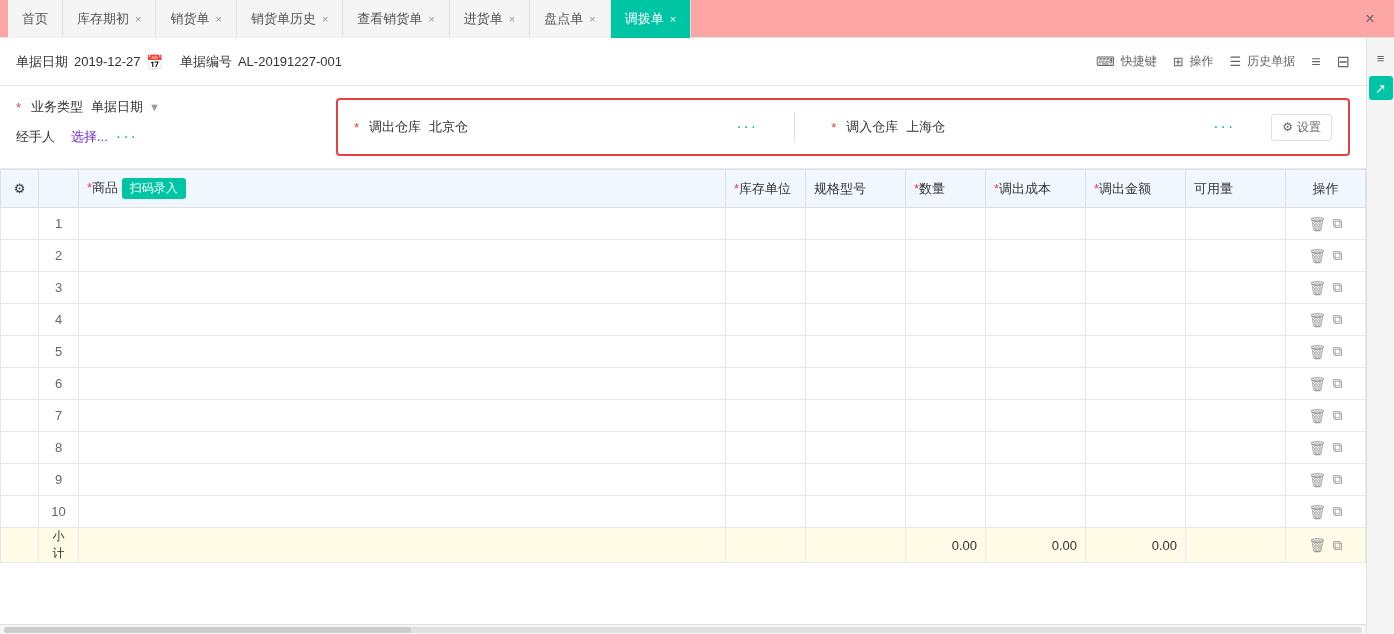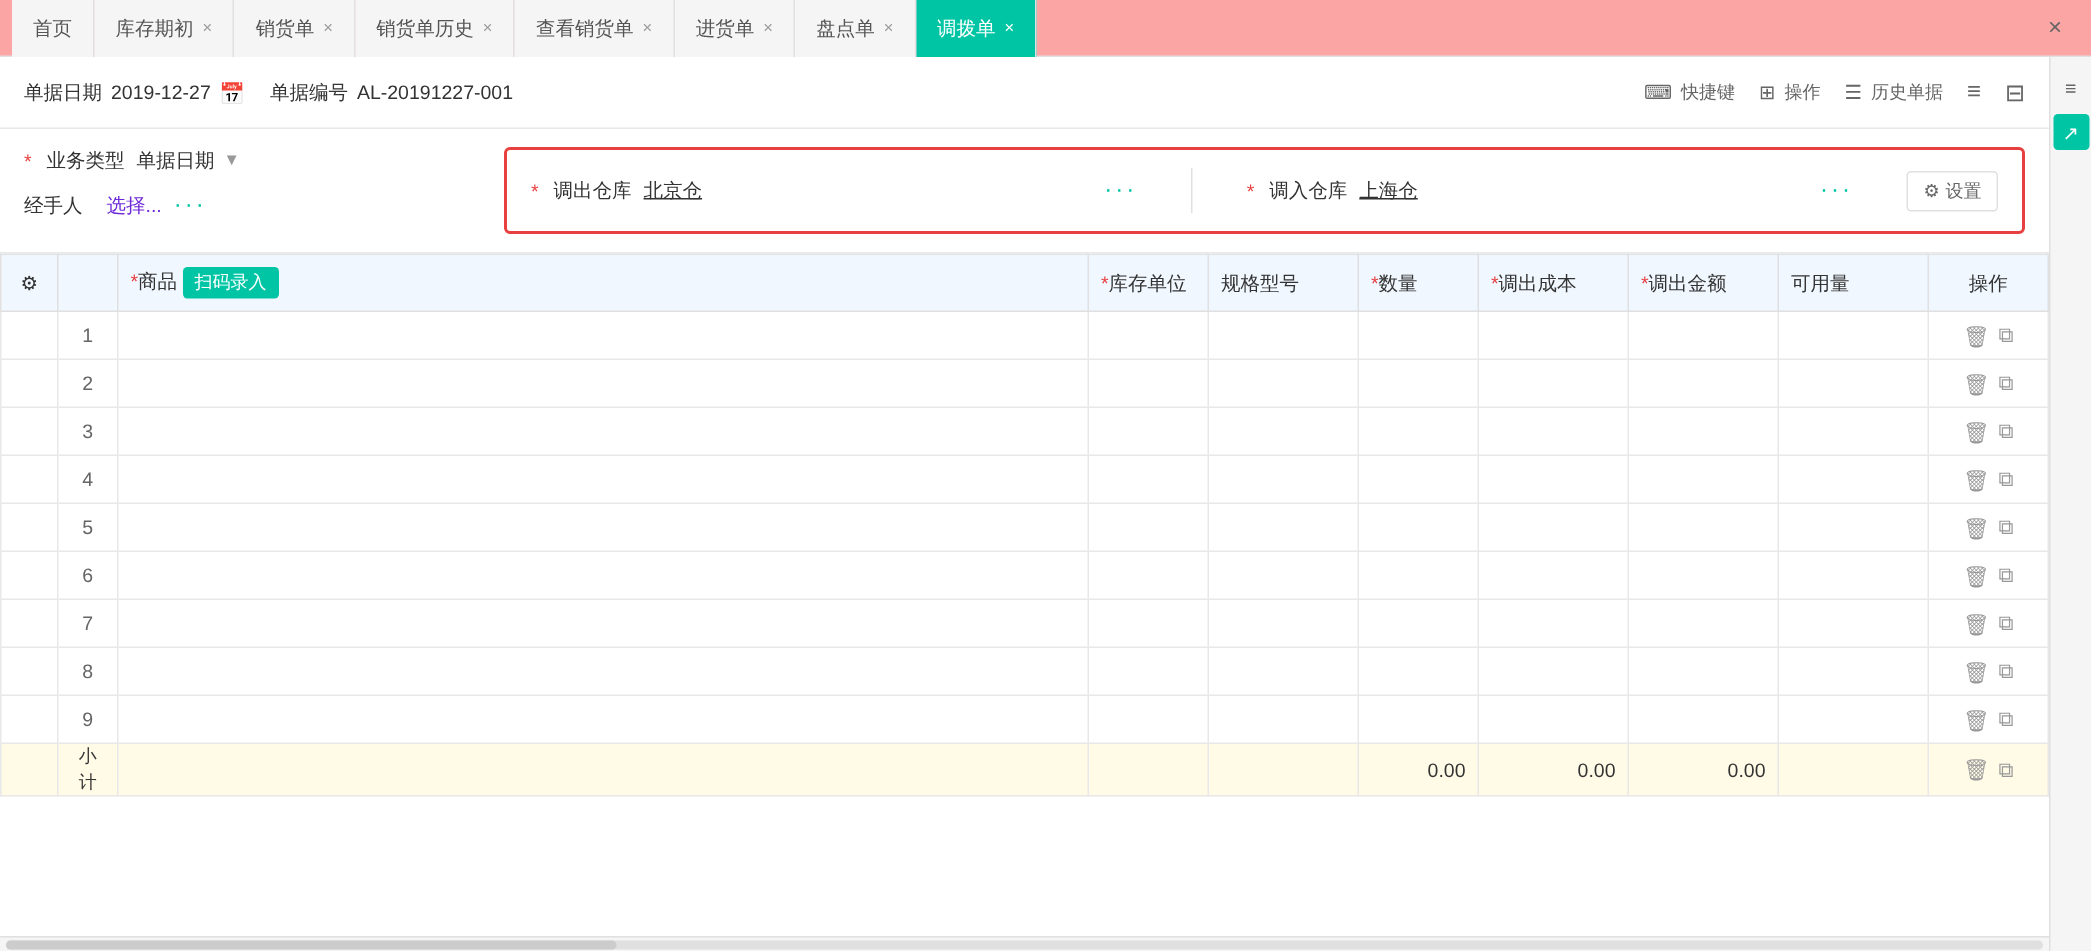--- a/index.html
+++ b/index.html
@@ -82,21 +82,21 @@
       border: 2px solid #e84040;
       border-radius: 4px;
       padding: 12px 16px;
       display: flex;
       align-items: center;
       gap: 20px;
     }
     .form-field { display: flex; align-items: center; gap: 8px; }
     .required-star { color: #e84040; margin-right: 2px; }
     .field-label { color: #333; font-size: 13px; }
-    .field-value { color: #333; font-size: 13px; text-decoration: underline; }
+    .field-value { color: #333; font-size: 13px; }
     .field-select {
       display: flex;
       align-items: center;
       gap: 6px;
       min-width: 160px;
       cursor: pointer;
     }
     .field-select .arrow { color: #999; font-size: 11px; }
     .field-dots { color: #00c5a5; font-size: 16px; cursor: pointer; letter-spacing: 2px; }
     .settings-btn {
@@ -530,20 +530,37 @@
         <td></td>
         <td></td>
         <td></td>
         <td class="center">
           <div class="row-actions">
             <span class="row-action-btn">🗑</span>
             <span class="row-action-btn">⧉</span>
           </div>
         </td>
       </tr>
+          <tr>
+        <td class="center"></td>
+        <td class="num">10</td>
+        <td></td>
+        <td></td>
+        <td></td>
+        <td></td>
+        <td></td>
+        <td></td>
+        <td></td>
+        <td class="center">
+          <div class="row-actions">
+            <span class="row-action-btn">🗑</span>
+            <span class="row-action-btn">⧉</span>
+          </div>
+        </td>
+      </tr>
           <tr style="background: rgb(255, 251, 230); padding-left: 24px;">
         <td class="center"></td>
         <td class="num" style="color:#333;font-size:12px;">小计</td>
         <td></td>
         <td></td>
         <td></td>
         <td style="text-align:right;padding-right:8px;">0.00</td>
         <td style="text-align:right;padding-right:8px;">0.00</td>
         <td style="text-align:right;padding-right:8px;">0.00</td>
         <td></td>

